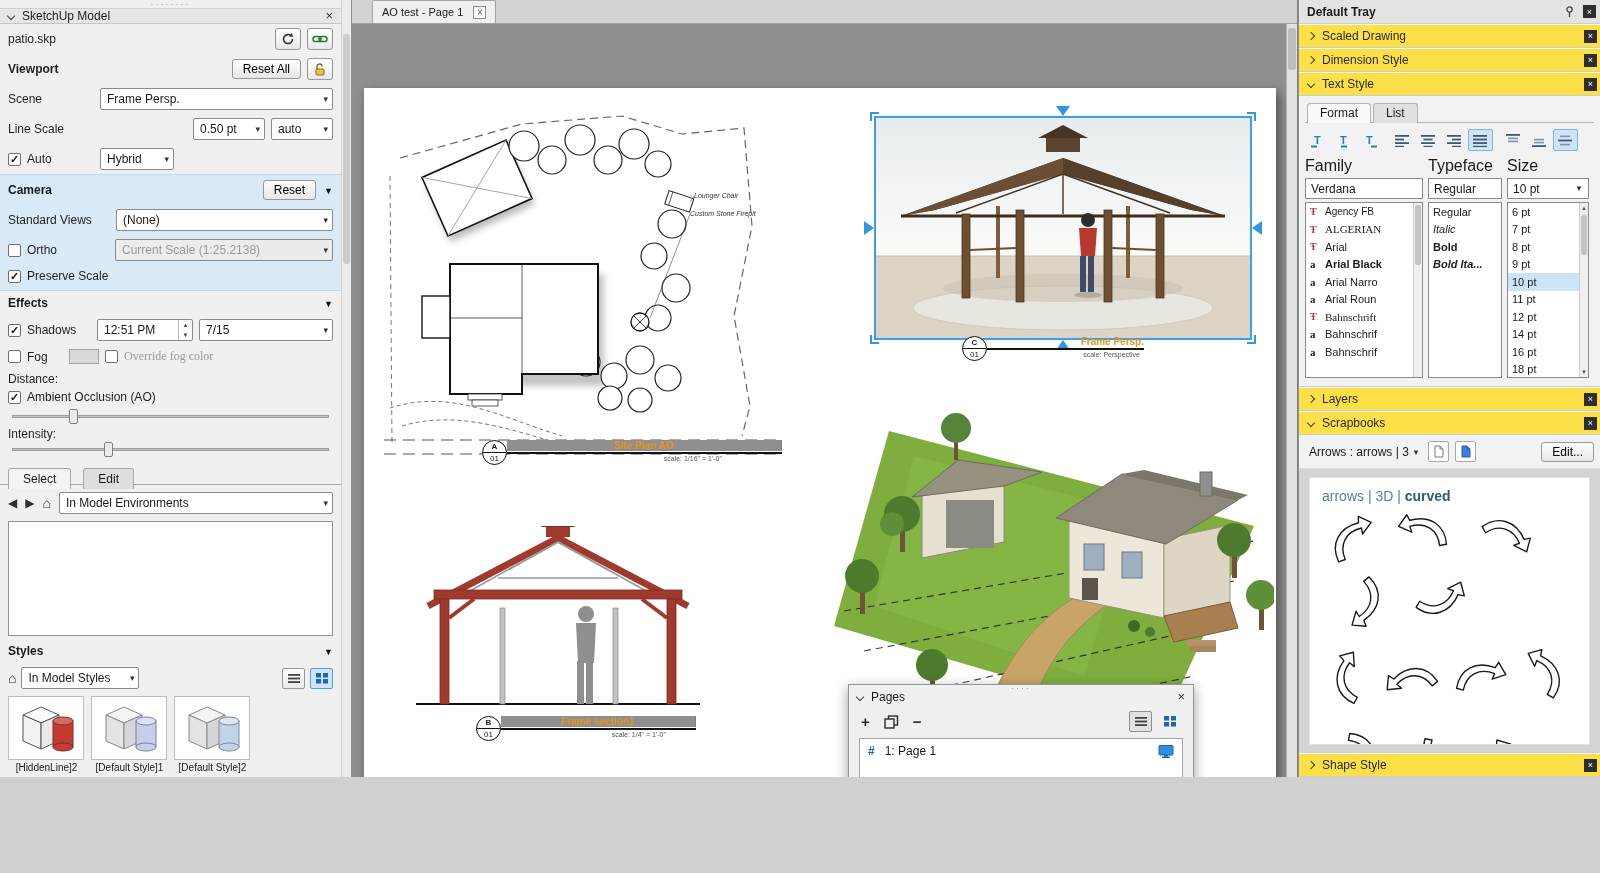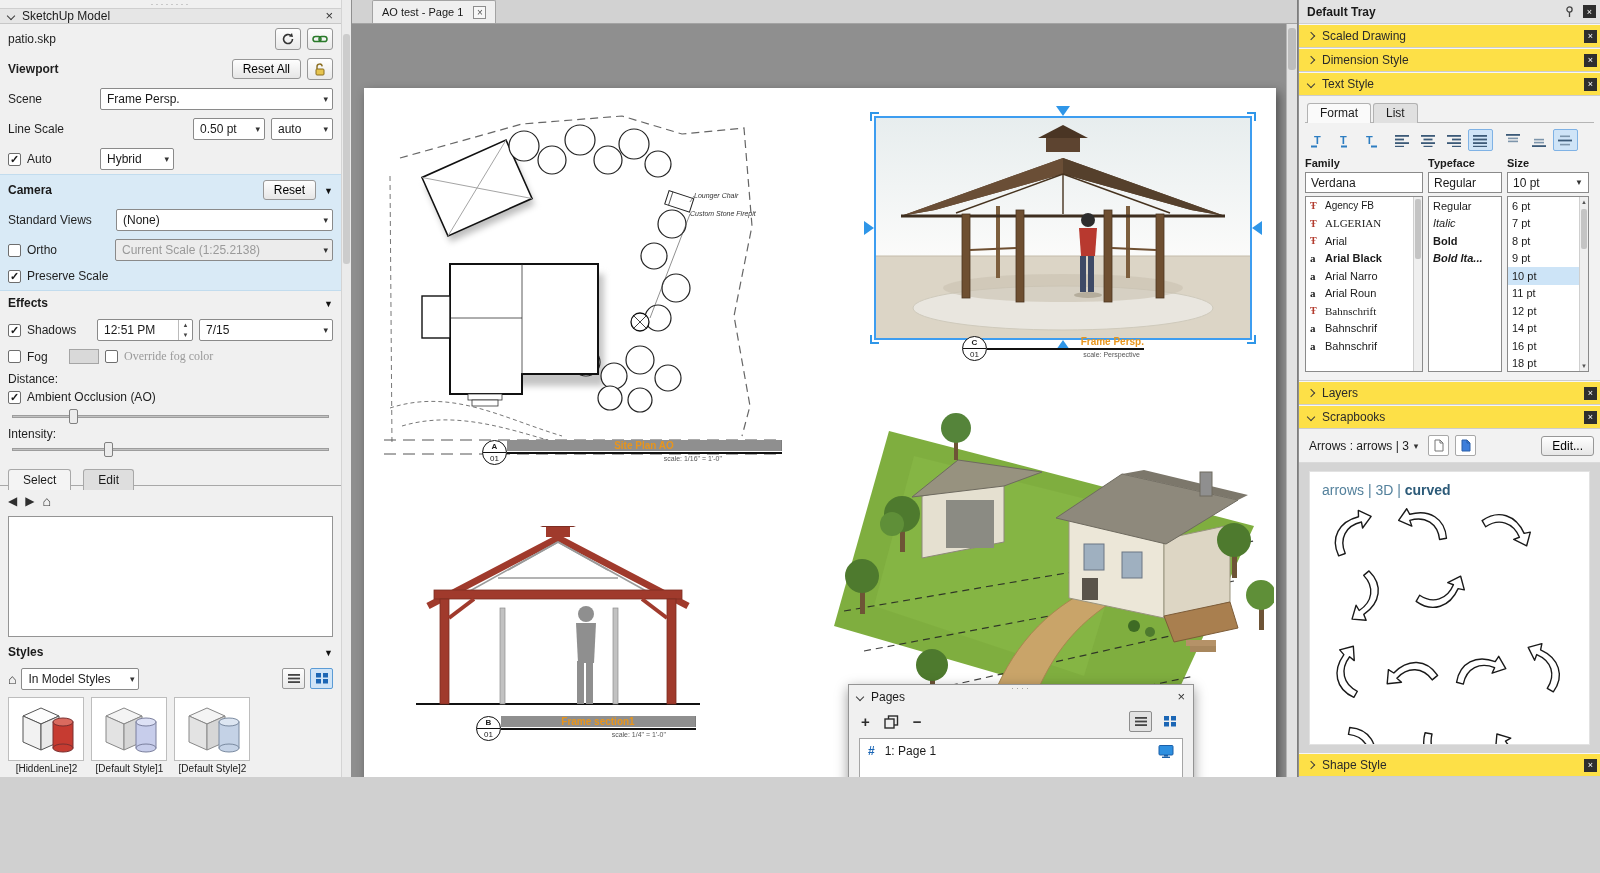--- a/index.html
+++ b/index.html
@@ -124,21 +124,21 @@
   .ts-tabs { display:flex; border-bottom:1px solid #b5b5b5; padding-left:2px; }
   .ts-tab { padding:2px 12px 3px; border:1px solid #b2b2b2; border-bottom:none; background:#e0e0e0; font-size:12px; border-radius:3px 3px 0 0; margin-right:2px; position:relative; top:1px; }
   .ts-tab.active { background:#fafafa; }
   .ts-toolbar { display:flex; gap:1px; margin:6px 0 6px; }
   .ts-ibtn { width:25px; height:22px; border:1px solid transparent; border-radius:2px; display:flex; align-items:center; justify-content:center; }
   .ts-ibtn.active { background:#cfe4f7; border-color:#7fb2e5; }
   .ts-sep { width:6px; }
   .ts-cols { display:flex; gap:5px; }
   .ts-col { display:flex; flex-direction:column; gap:3px; }
   .col-family { width:118px; } .col-typeface { width:74px; } .col-size { width:82px; }
-  .ts-col-label { font-size:11px;font-weight:bold; }
+  .ts-col-label { font-size:16px; }
   .ts-input { height:21px; border:1px solid #8a8a8a; background:#fff; display:flex; align-items:center; padding:0 5px; font-size:12px; position:relative; }
   .ts-input .dda { margin-left:auto; font-size:8px; color:#333; }
   .ts-list { border:1px solid #8a8a8a; background:#fff; height:176px; overflow:hidden; position:relative; font-size:11px; }
   .ts-li { display:flex; align-items:center; gap:4px; padding:1px 4px; height:17.5px; white-space:nowrap; overflow:hidden; }
   .ts-li.sel { background:#cde4f7; }
   .g-tt { color:#b23b2e; font-family:"Liberation Serif", serif; font-weight:bold; font-size:10px; width:11px; flex:0 0 auto; }
   .g-aa { color:#222; font-family:"Liberation Serif", serif; font-weight:bold; font-size:11px; width:11px; flex:0 0 auto; }
   .ff-alg { font-family:"Liberation Serif", serif; font-variant:small-caps; }
   .ff-blk { font-weight:900; }
   .fi { font-style:italic; } .fb { font-weight:bold; } .fbi { font-weight:bold; font-style:italic; }
@@ -314,20 +314,23 @@
 
       <div class="mini-tabs">
         <span class="mini-tab active">Select</span>
         <span class="mini-tab">Edit</span>
       </div>
 
       <div class="nav-row">
         <span class="nav-ico">◀</span>
         <span class="nav-ico">▶</span>
         <span class="nav-ico" style="font-size:14px">⌂</span>
+        <span class="dd" style="flex:1">
+            <span>In Model Environments</span>
+          </span>
       </div>
 
       <div class="env-box"></div>
 
       <div class="sec-hdr">
         <span class="t">Styles</span>
         <span class="tri-d"></span>
       </div>
 
       <div class="styles-bar">

